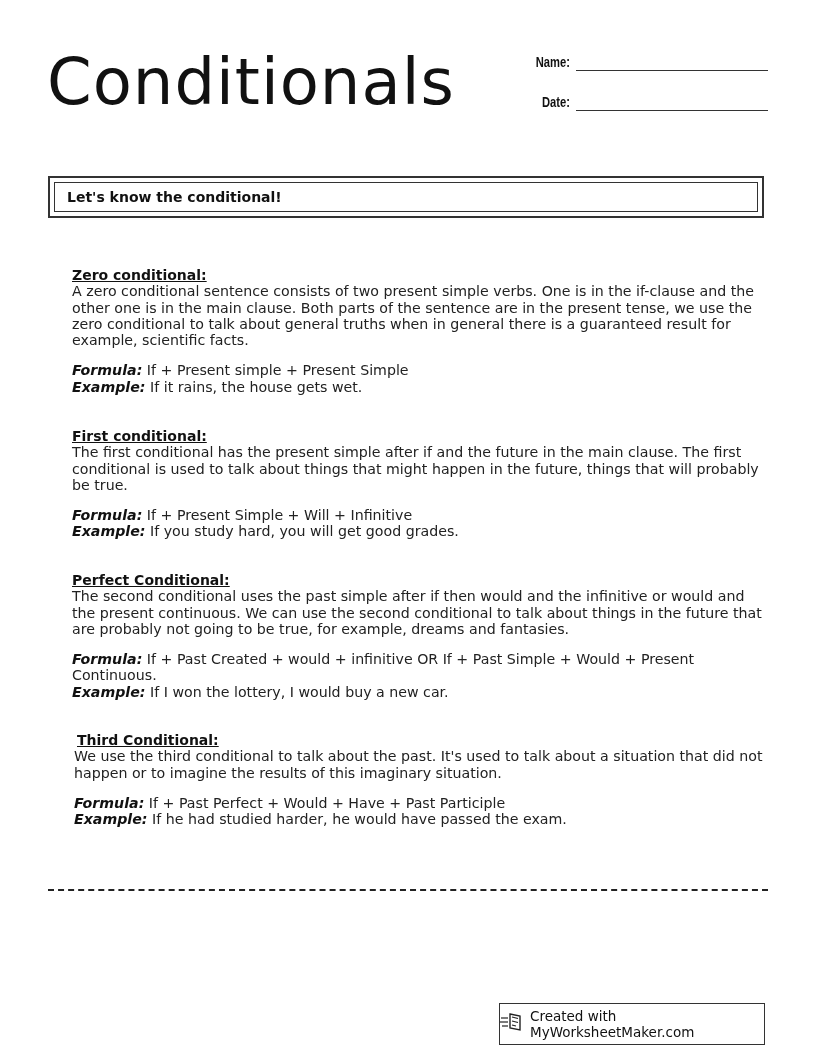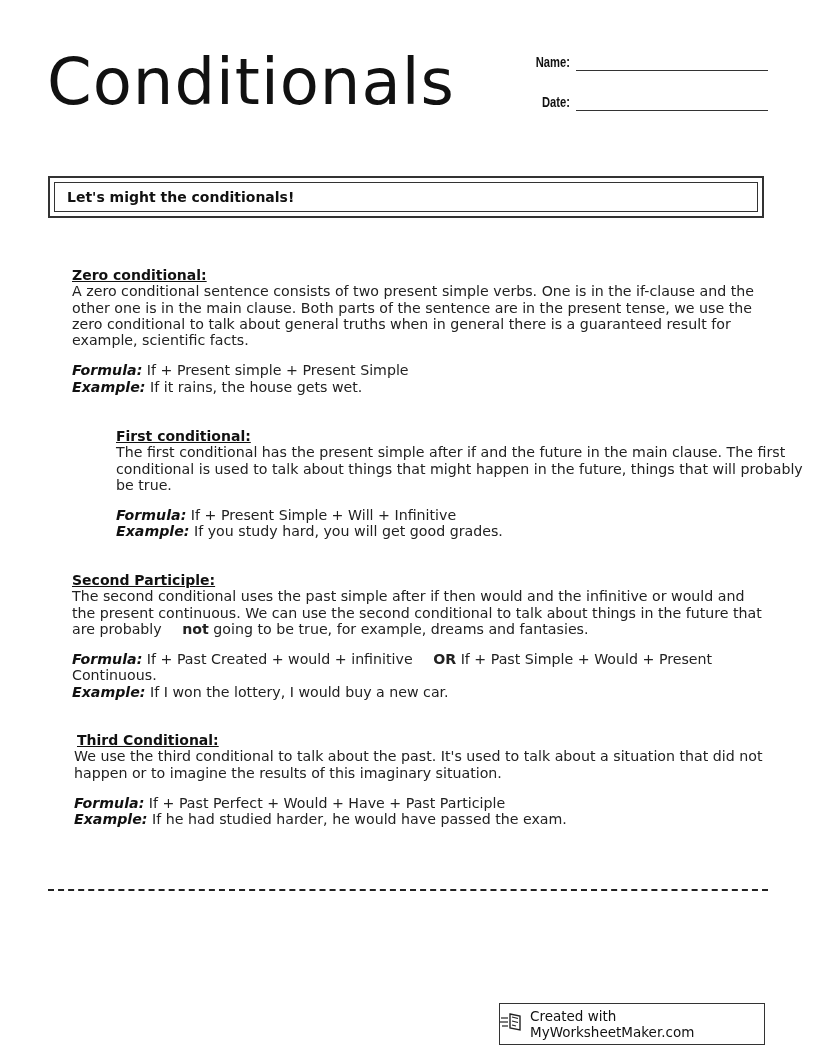--- a/index.html
+++ b/index.html
@@ -26,21 +26,21 @@
   .banner-inner {
     position:absolute; left:4px; top:4px; right:4px; bottom:4px;
     border:1.5px solid #333; display:flex; align-items:center; padding-left:12px;
   }
   .banner-text { font-size:14px; font-weight:bold; color:#111; }
   .section { position:absolute; left:72px; width:700px; font-size:14.2px; line-height:16.3px; color:#222; }
   .section-heading { font-weight:bold; text-decoration:underline; font-size:14px; color:#111; display:block; }
   .para { display:block; }
   .formula-block { margin-top:14px; }
   .lbl { font-weight:bold; color:#111;font-style:italic; }
-  .strong { font-weight:bold;margin-left:16px; }
+  .strong { font-weight:normal; }
   .dashed {
     position:absolute; left:48px; top:889px; width:720px; height:0;
     border-top:2.5px dashed #222;
   }
   .footer {
     position:absolute; left:499px; top:1003px; width:266px; height:42px;
     border:1.5px solid #333; box-sizing:border-box;
     display:flex; align-items:center; justify-content:center; gap:6px;
   }
   .footer-text { font-family:"DejaVu Sans", sans-serif; font-size:13.5px; color:#111; }
@@ -54,44 +54,44 @@
   <span class="field-label">Name:</span>
   <span class="field-line"></span>
 </div>
 <div class="field" style="left:510px; top:92px;">
   <span class="field-label">Date:</span>
   <span class="field-line"></span>
 </div>
 
 <div class="banner-outer">
   <div class="banner-inner">
-    <span class="banner-text">Let's might the conditionals!</span>
+    <span class="banner-text">Let's know the conditional!</span>
   </div>
 </div>
 
 <div class="section" style="top:267px;">
   <span class="section-heading">Zero conditional:</span>
   <span class="para">A zero conditional sentence consists of two present simple verbs. One is in the if-clause and the other one is in the main clause. Both parts of the sentence are in the present tense, we use the zero conditional to talk about general truths when in general there is a guaranteed result for example, scientific facts.</span>
   <div class="formula-block">
     <div><span class="lbl">Formula:</span><span> If + Present simple + Present Simple</span></div>
     <div><span class="lbl">Example:</span><span> If it rains, the house gets wet.</span></div>
   </div>
 </div>
 
-<div class="section" style="top:428px;margin-left:44px;">
+<div class="section" style="top:428px;">
   <span class="section-heading">First conditional:</span>
   <span class="para">The first conditional has the present simple after if and the future in the main clause. The first conditional is used to talk about things that might happen in the future, things that will probably be true.</span>
   <div class="formula-block">
     <div><span class="lbl">Formula:</span><span> If + Present Simple + Will + Infinitive</span></div>
     <div><span class="lbl">Example:</span><span> If you study hard, you will get good grades.</span></div>
   </div>
 </div>
 
 <div class="section" style="top:572px;">
-  <span class="section-heading">Second Participle:</span>
+  <span class="section-heading">Perfect Conditional:</span>
   <span class="para"><span>The second conditional uses the past simple after if then would and the infinitive or would and the present continuous. We can use the second conditional to talk about things in the future that are probably </span><span class="strong">not</span><span> going to be true, for example, dreams and fantasies.</span></span>
   <div class="formula-block">
     <div><span class="lbl">Formula:</span><span> If + Past Created + would + infinitive </span><span class="strong">OR</span><span> If + Past Simple + Would + Present Continuous.</span></div>
     <div><span class="lbl">Example:</span><span> If I won the lottery, I would buy a new car.</span></div>
   </div>
 </div>
 
 <div class="section" style="top:732px; left:74px;">
   <span class="section-heading" style="margin-left:3px;">Third Conditional:</span>
   <span class="para">We use the third conditional to talk about the past. It's used to talk about a situation that did not happen or to imagine the results of this imaginary situation.</span>

